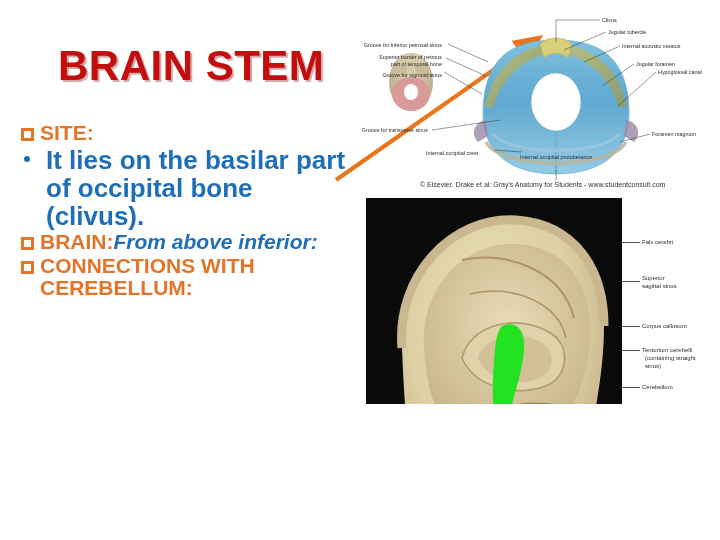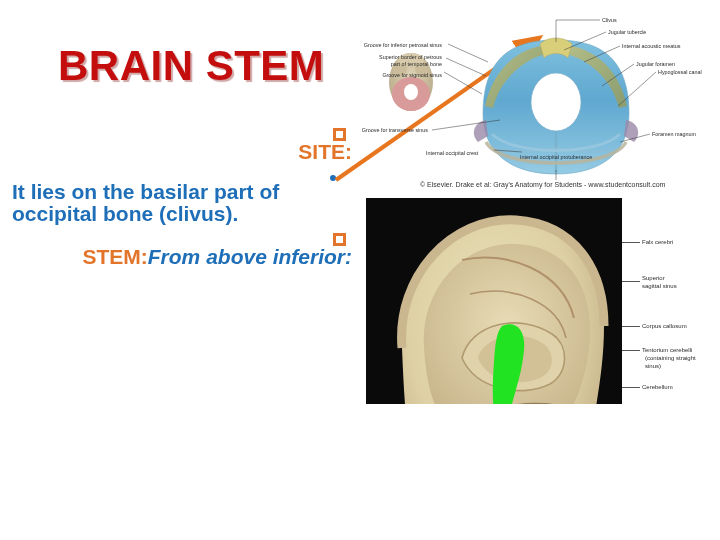--- a/index.html
+++ b/index.html
@@ -34,23 +34,22 @@
 
   
   #textcol {
     position: absolute;
     left: 12px;
     top: 122px;
     width: 340px;
   }
   .line {
     display: flex;
-    align-items: flex-end;
+    align-items: flex-start;
     margin-bottom: 1px;
-    flex-direction: column;
   }
   .bullet-sq {
     flex: 0 0 auto;
     width: 13px;
     height: 13px;
     border: 3px solid #E2752A;
     margin: 6px 6px 0 9px;
     box-sizing: border-box;
   }
   .bullet-dot {
@@ -64,21 +63,21 @@
   .txt {
     flex: 1 1 auto;
     line-height: 1.08;
   }
   .head {
     font-size: 21px;
     font-weight: bold;
     color: #E2752A;
   }
   .body {
-    font-size: 21px;
+    font-size: 26px;
     font-weight: bold;
     color: #1E6FB8;
   }
   .sub-ital {
     font-size: 21px;
     font-weight: bold;
     font-style: italic;
     color: #1E6FB8;
   }
 
@@ -173,24 +172,28 @@
       <span class="txt head">SITE:</span>
     </div>
 
     <div class="line">
       <span class="bullet-dot"></span>
       <span class="txt body">It lies on the basilar part of occipital bone (clivus).</span>
     </div>
 
     <div class="line">
       <span class="bullet-sq"></span>
-      <span class="txt"><span class="head">STEM:</span><span class="sub-ital">From above inferior:</span></span>
+      <span class="txt"><span class="head">BRAIN:</span><span class="sub-ital">From above inferior:</span></span>
     </div>
 
 
+    <div class="line">
+      <span class="bullet-sq"></span>
+      <span class="txt head">CONNECTIONS WITH CEREBELLUM:</span>
+    </div>
 
 
   </div>
 
   <svg id="arrow" viewBox="0 0 230 175">
     <defs>
       <marker id="ahead" markerWidth="7" markerHeight="7" refX="2" refY="3.2" orient="auto">
         <path d="M0,0 L7,3.2 L0,6.4 Z" fill="#E8761E"></path>
       </marker>
     </defs>

